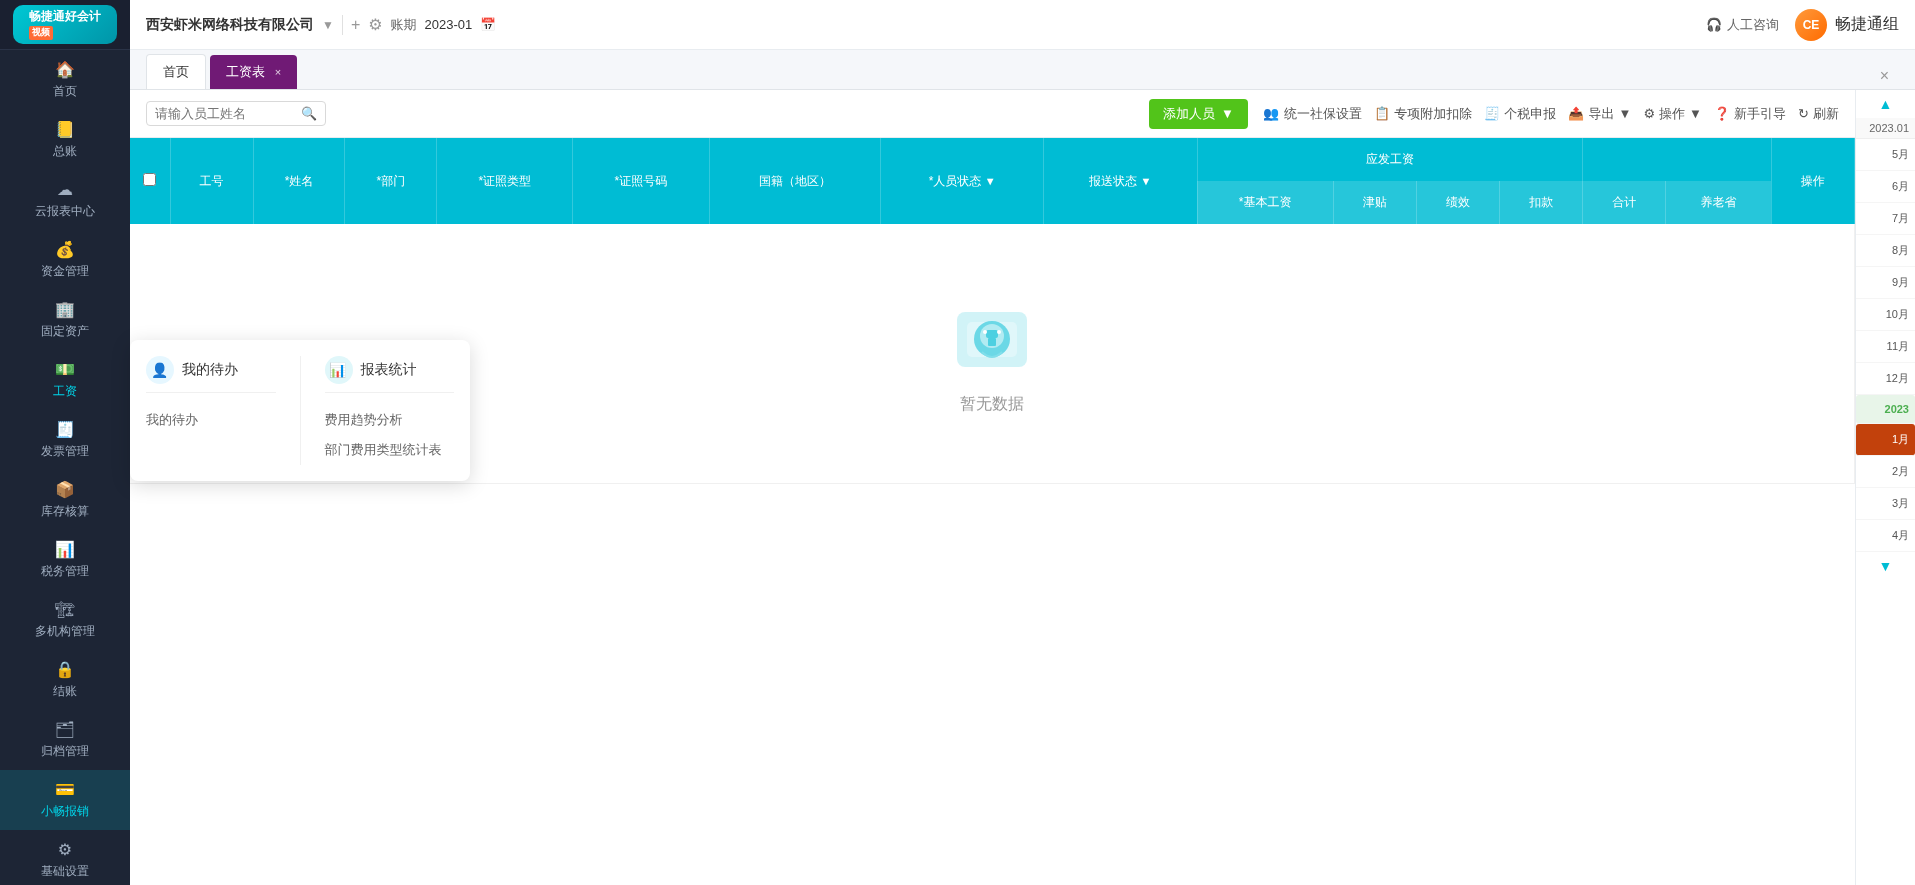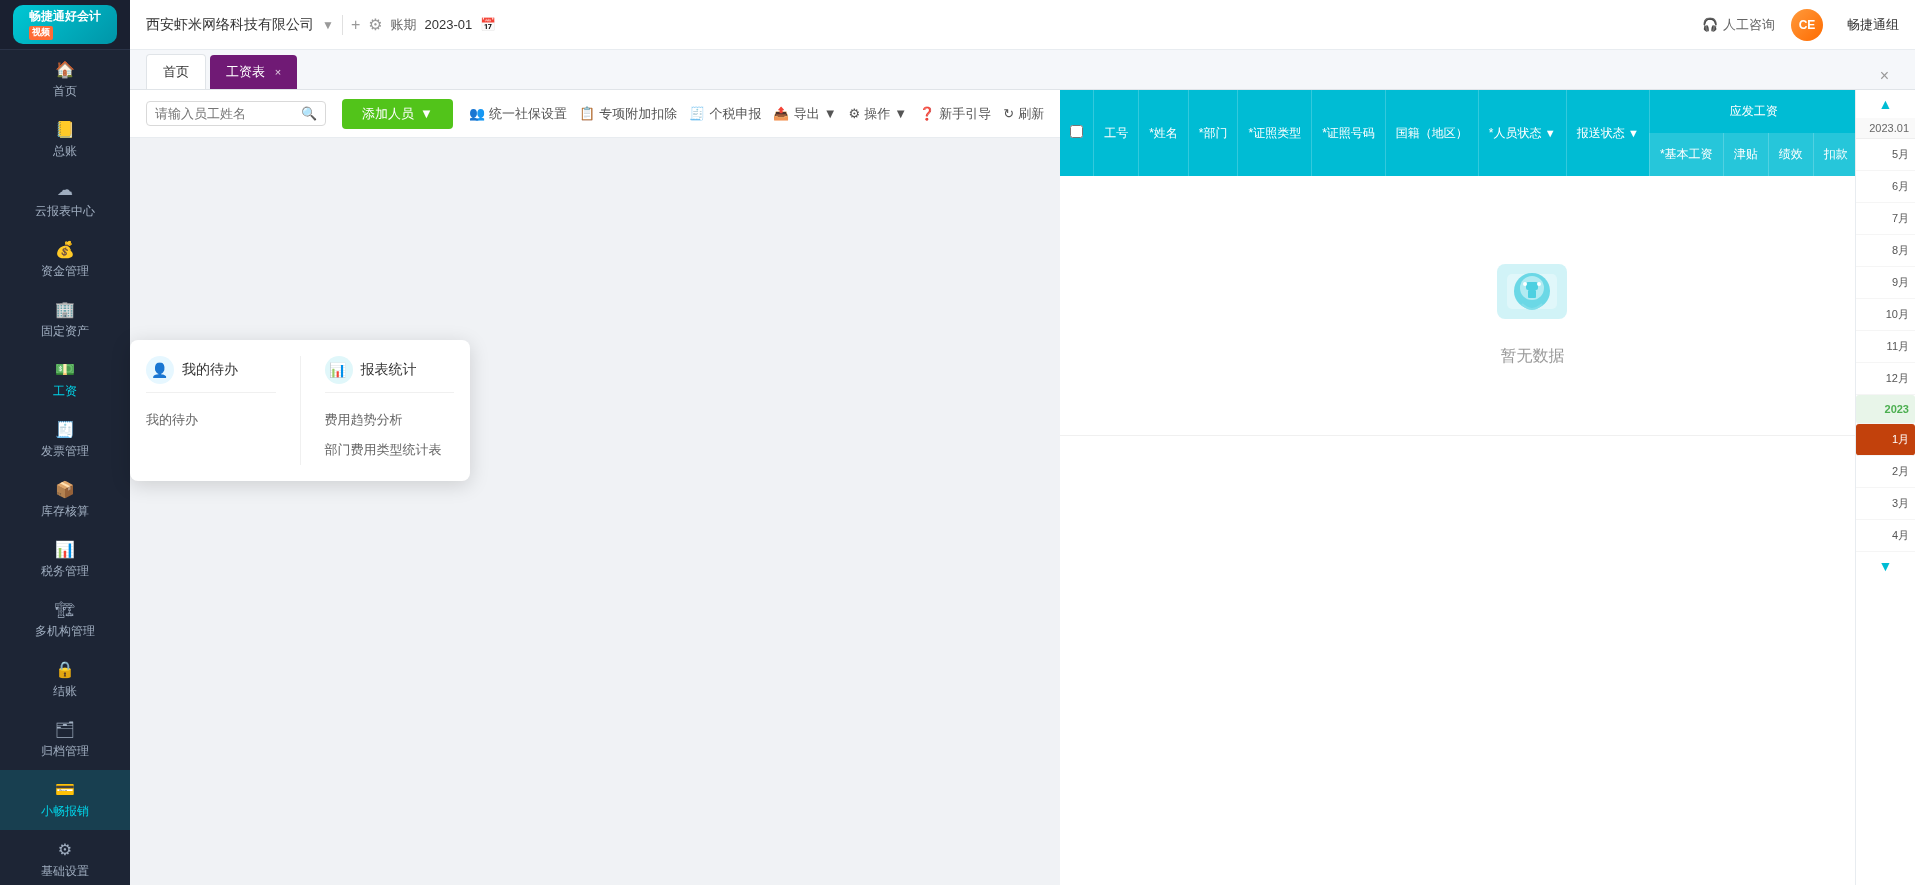--- a/index.html
+++ b/index.html
@@ -15,44 +15,44 @@
     .sidebar-item .icon { font-size: 16px; }
     .sidebar-item.highlighted { background: rgba(0,212,232,0.15); color: #00d4e8; position: relative; }
     .sidebar-item.highlighted::left { content: ''; position: absolute; left: 0; top: 0; bottom: 0; width: 3px; background: #00d4e8; }
 
     
     .main { flex: 1; display: flex; flex-direction: column; height: 885px; overflow: hidden; }
 
     
     .topbar { height: 50px; background: white; display: flex; align-items: center; padding: 0 16px; border-bottom: 1px solid #e8ecf0; gap: 10px; justify-content: space-between; }
     .topbar-left { display: flex; align-items: center; gap: 8px; }
-    .company-name { font-size: 14px; color: #333; font-weight: 400; }
+    .company-name { font-size: 14px; color: #333; font-weight: 700; }
     .dropdown-arrow { color: #999; font-size: 12px; }
     .topbar-divider { width: 1px; height: 20px; background: #e0e0e0; }
     .period-label { color: #666; font-size: 13px; }
     .period-value { color: #333; font-weight: 500; }
     .calendar-icon { color: #00bcd4; }
     .topbar-right { display: flex; align-items: center; gap: 16px; }
     .service-btn { display: flex; align-items: center; gap: 4px; color: #666; font-size: 13px; cursor: pointer; }
     .user-info { display: flex; align-items: center; gap: 8px; cursor: pointer; }
     .user-avatar { width: 32px; height: 32px; border-radius: 50%; background: linear-gradient(135deg, #ff9a3c, #ff6b00); display: flex; align-items: center; justify-content: center; color: white; font-size: 12px; font-weight: bold; }
-    .user-name { color: #333; font-size: 13px; margin-left: 16px; }
+    .user-name { color: #333; font-size: 16px; }
 
     
     .tabbar { height: 40px; background: #f5f7fa; display: flex; align-items: flex-end; padding: 0 16px; border-bottom: 1px solid #e0e4e8; }
     .tab { padding: 8px 16px; font-size: 13px; cursor: pointer; color: #666; border-radius: 4px 4px 0 0; }
     .tab.active { background: #701a75; color: white; }
     .tab-close { margin-left: 6px; color: rgba(255,255,255,0.8); font-size: 11px; }
     .tab-home { background: white; border: 1px solid #e0e4e8; border-bottom: none; color: #333; }
 
     
     .toolbar { height: 48px; background: white; border-bottom: 1px solid #e8ecf0; display: flex; align-items: center; padding: 0 16px; gap: 8px; }
     .search-box { display: flex; align-items: center; border: 1px solid #d9d9d9; border-radius: 4px; padding: 4px 8px; gap: 6px; width: 180px; }
     .search-input { border: none; outline: none; font-size: 13px; color: #666; width: 140px; }
-    .add-person-btn { background: #52c41a; color: white; border: none; border-radius: 4px; padding: 6px 20px; font-size: 13px; cursor: pointer; display: flex; align-items: center; gap: 6px; }
+    .add-person-btn { background: #52c41a; color: white; border: none; border-radius: 4px; padding: 6px 14px; font-size: 13px; cursor: pointer; display: flex; align-items: center; gap: 6px; }
     .toolbar-actions { display: flex; align-items: center; gap: 12px; margin-left: 8px; }
     .action-btn { display: flex; align-items: center; gap: 4px; color: #555; font-size: 13px; cursor: pointer; white-space: nowrap; }
 
     
     .table-container { flex: 1; overflow: auto; background: white; }
     .data-table { width: 100%; border-collapse: collapse; }
     .data-table th { background: #00bcd4; color: white; padding: 13px 10px; text-align: center; font-size: 12px; font-weight: normal; border-right: 1px solid rgba(255,255,255,0.2); white-space: nowrap; }
     .data-table th.sub-header { background: #26c6da; }
     .data-table td { padding: 8px 10px; text-align: center; border-bottom: 1px solid #f0f0f0; border-right: 1px solid #f0f0f0; font-size: 12px; }
     .checkbox-th { width: 40px; }
@@ -75,21 +75,21 @@
 
     
     .month-sidebar { width: 60px; background: white; border-left: 1px solid #e8ecf0; display: flex; flex-direction: column; overflow-y: auto; }
     .month-year-label { font-size: 11px; color: #666; padding: 4px 6px; text-align: right; background: #f9f9f9; border-bottom: 1px solid #eee; }
     .month-item { padding: 8px 6px; text-align: right; font-size: 11px; color: #555; cursor: pointer; border-bottom: 1px solid #f5f5f5; }
     .month-item.current { background: #c2410c; color: white; border-radius: 3px; }
     .month-item.year-marker { font-size: 11px; background: #e8f5e9; color: #4caf50; font-weight: bold; border-radius: 3px; }
     .month-nav-btn { padding: 6px; text-align: center; color: #00bcd4; cursor: pointer; font-size: 14px; }
 
     
-    .main-panel { flex: 1; display: flex; flex-direction: row; overflow: hidden; }
+    .main-panel { flex: 1; display: flex; flex-direction: column; overflow: hidden; }
   </style>
 </head>
 <body>
 
 <div class="sidebar">
   <div class="sidebar-logo">
     <div class="logo-box">
       <div>畅捷通好会计</div>
       <div class="logo-sub">视频</div>
     </div>

